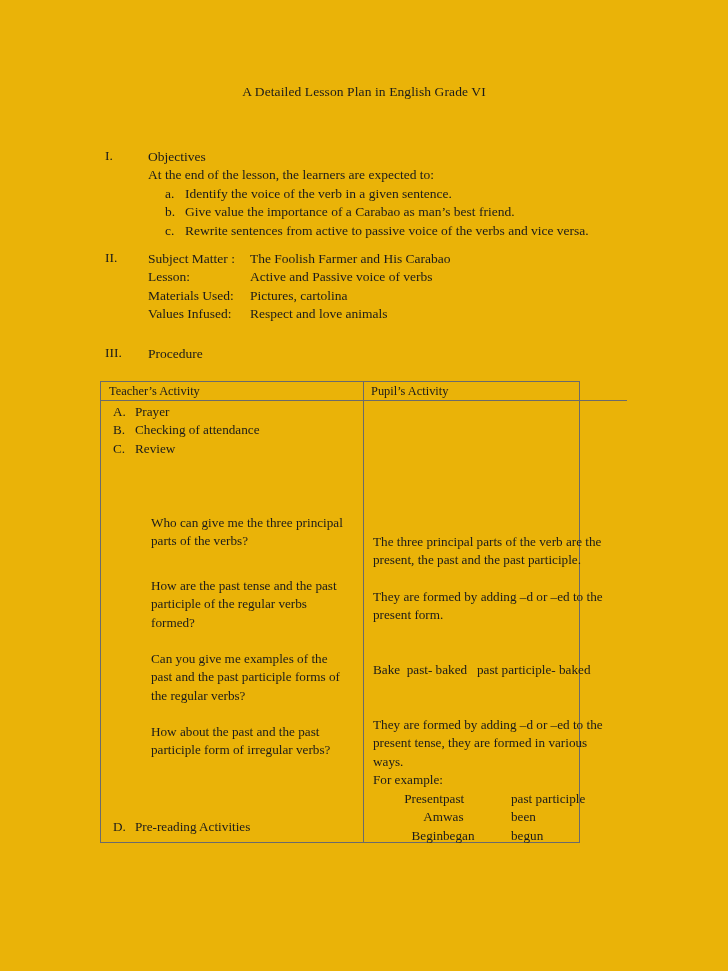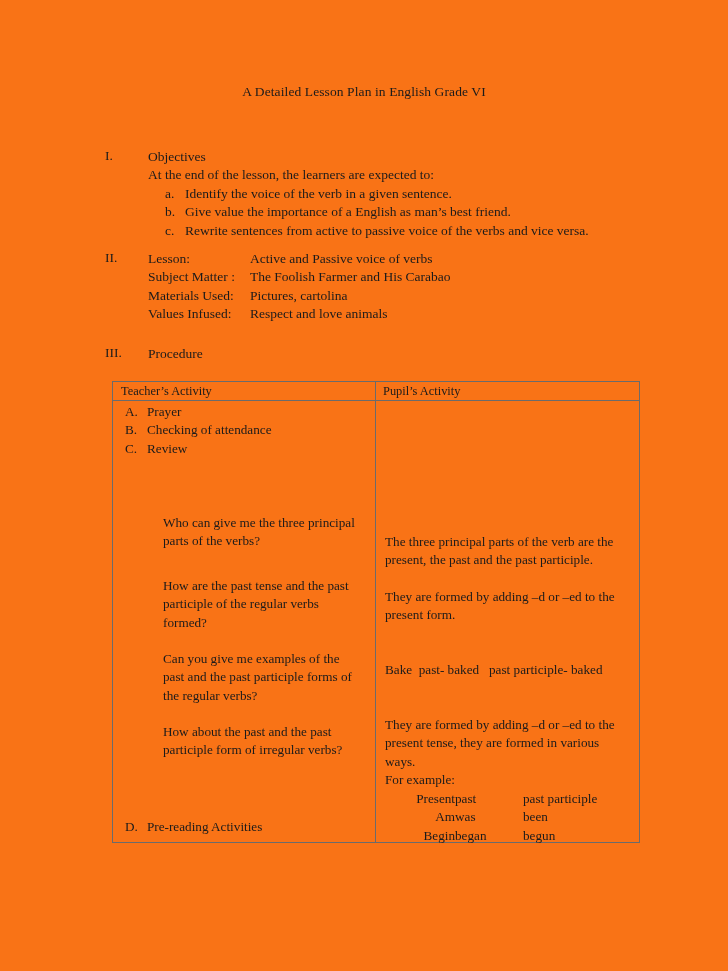--- a/index.html
+++ b/index.html
@@ -4,21 +4,21 @@
 <style>
   html, body {
     margin: 0;
     padding: 0;
     background: #ffffff;
   }
   #page {
     position: relative;
     width: 728px;
     height: 971px;
-    background: #f97316;
+    background: #eab308;
     font-family: "Liberation Serif", "DejaVu Serif", serif;
     color: #1b1b1b;
     overflow: hidden;
   }
 
   
   #doc-title {
     position: absolute;
     left: 0;
     top: 84px;
@@ -66,25 +66,24 @@
   
   .kv { display: flex; line-height: 18.4px; }
   .kv .k { width: 102px; flex: 0 0 102px; }
   .kv .v { flex: 1 1 auto; }
 
   
   #proc-table {
     position: absolute;
     left: 100px;
     top: 381px;
-    width: 528px;
+    width: 480px;
     height: 462px;
     border: 1px solid #6b6b6b;
     box-sizing: border-box;
-    margin-left: 12px;
   }
   #tbl-divider {
     position: absolute;
     left: 262px;
     top: 0;
     width: 1px;
     height: 460px;
     background: #6b6b6b;
   }
   #tbl-head-rule {
@@ -139,40 +138,40 @@
     <div class="sec-body">
       <div class="sec-line">Objectives</div>
       <div class="sec-line">At the end of the lesson, the learners are expected to:</div>
       <div class="lettered">
         <div class="row">
           <span class="mark">a.</span>
           <span class="txt">Identify the voice of the verb in a given sentence.</span>
         </div>
         <div class="row">
           <span class="mark">b.</span>
-          <span class="txt">Give value the importance of a English as man’s best friend.</span>
+          <span class="txt">Give value the importance of a Carabao as man’s best friend.</span>
         </div>
         <div class="row">
           <span class="mark">c.</span>
           <span class="txt">Rewrite sentences from active to passive voice of the verbs and vice versa.</span>
         </div>
       </div>
     </div>
   </div>
 
   <div class="section" style="top:250px;">
     <div class="sec-num">II.</div>
     <div class="sec-body">
       <div class="kv">
+        <span class="k">Subject Matter :</span>
+        <span class="v">The Foolish Farmer and His Carabao</span>
+      </div>
+      <div class="kv">
         <span class="k">Lesson:</span>
         <span class="v">Active and Passive voice of verbs</span>
-      </div>
-      <div class="kv">
-        <span class="k">Subject Matter :</span>
-        <span class="v">The Foolish Farmer and His Carabao</span>
       </div>
       <div class="kv">
         <span class="k">Materials Used:</span>
         <span class="v">Pictures, cartolina</span>
       </div>
       <div class="kv">
         <span class="k">Values Infused:</span>
         <span class="v"> Respect and love animals</span>
       </div>
     </div>

